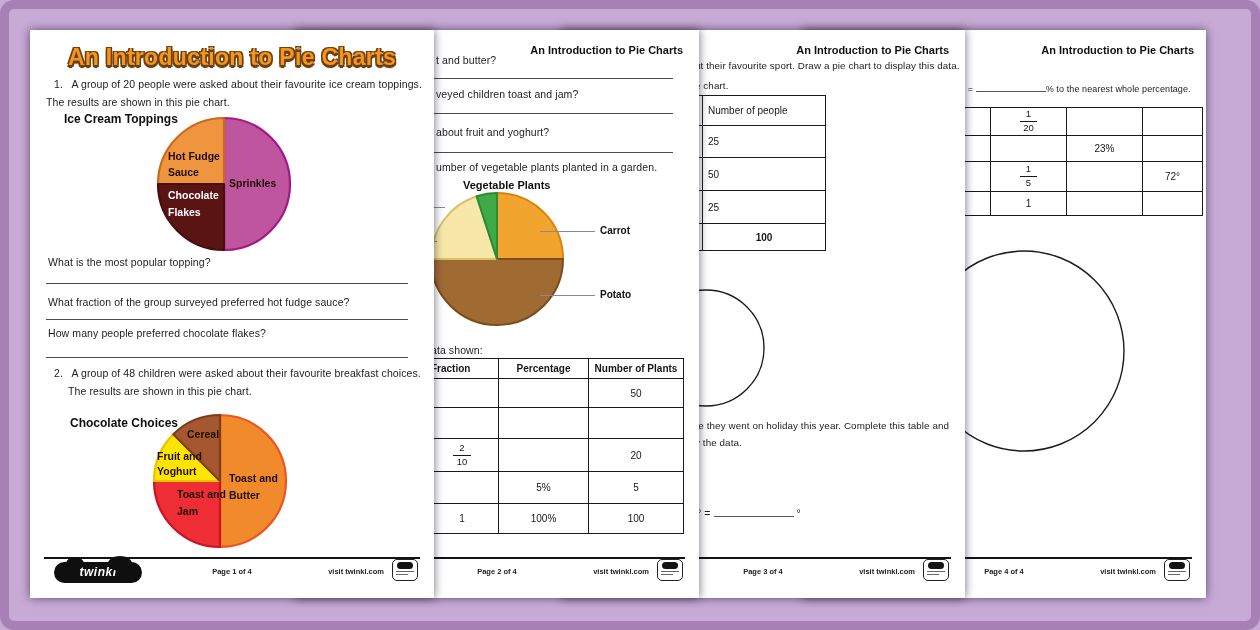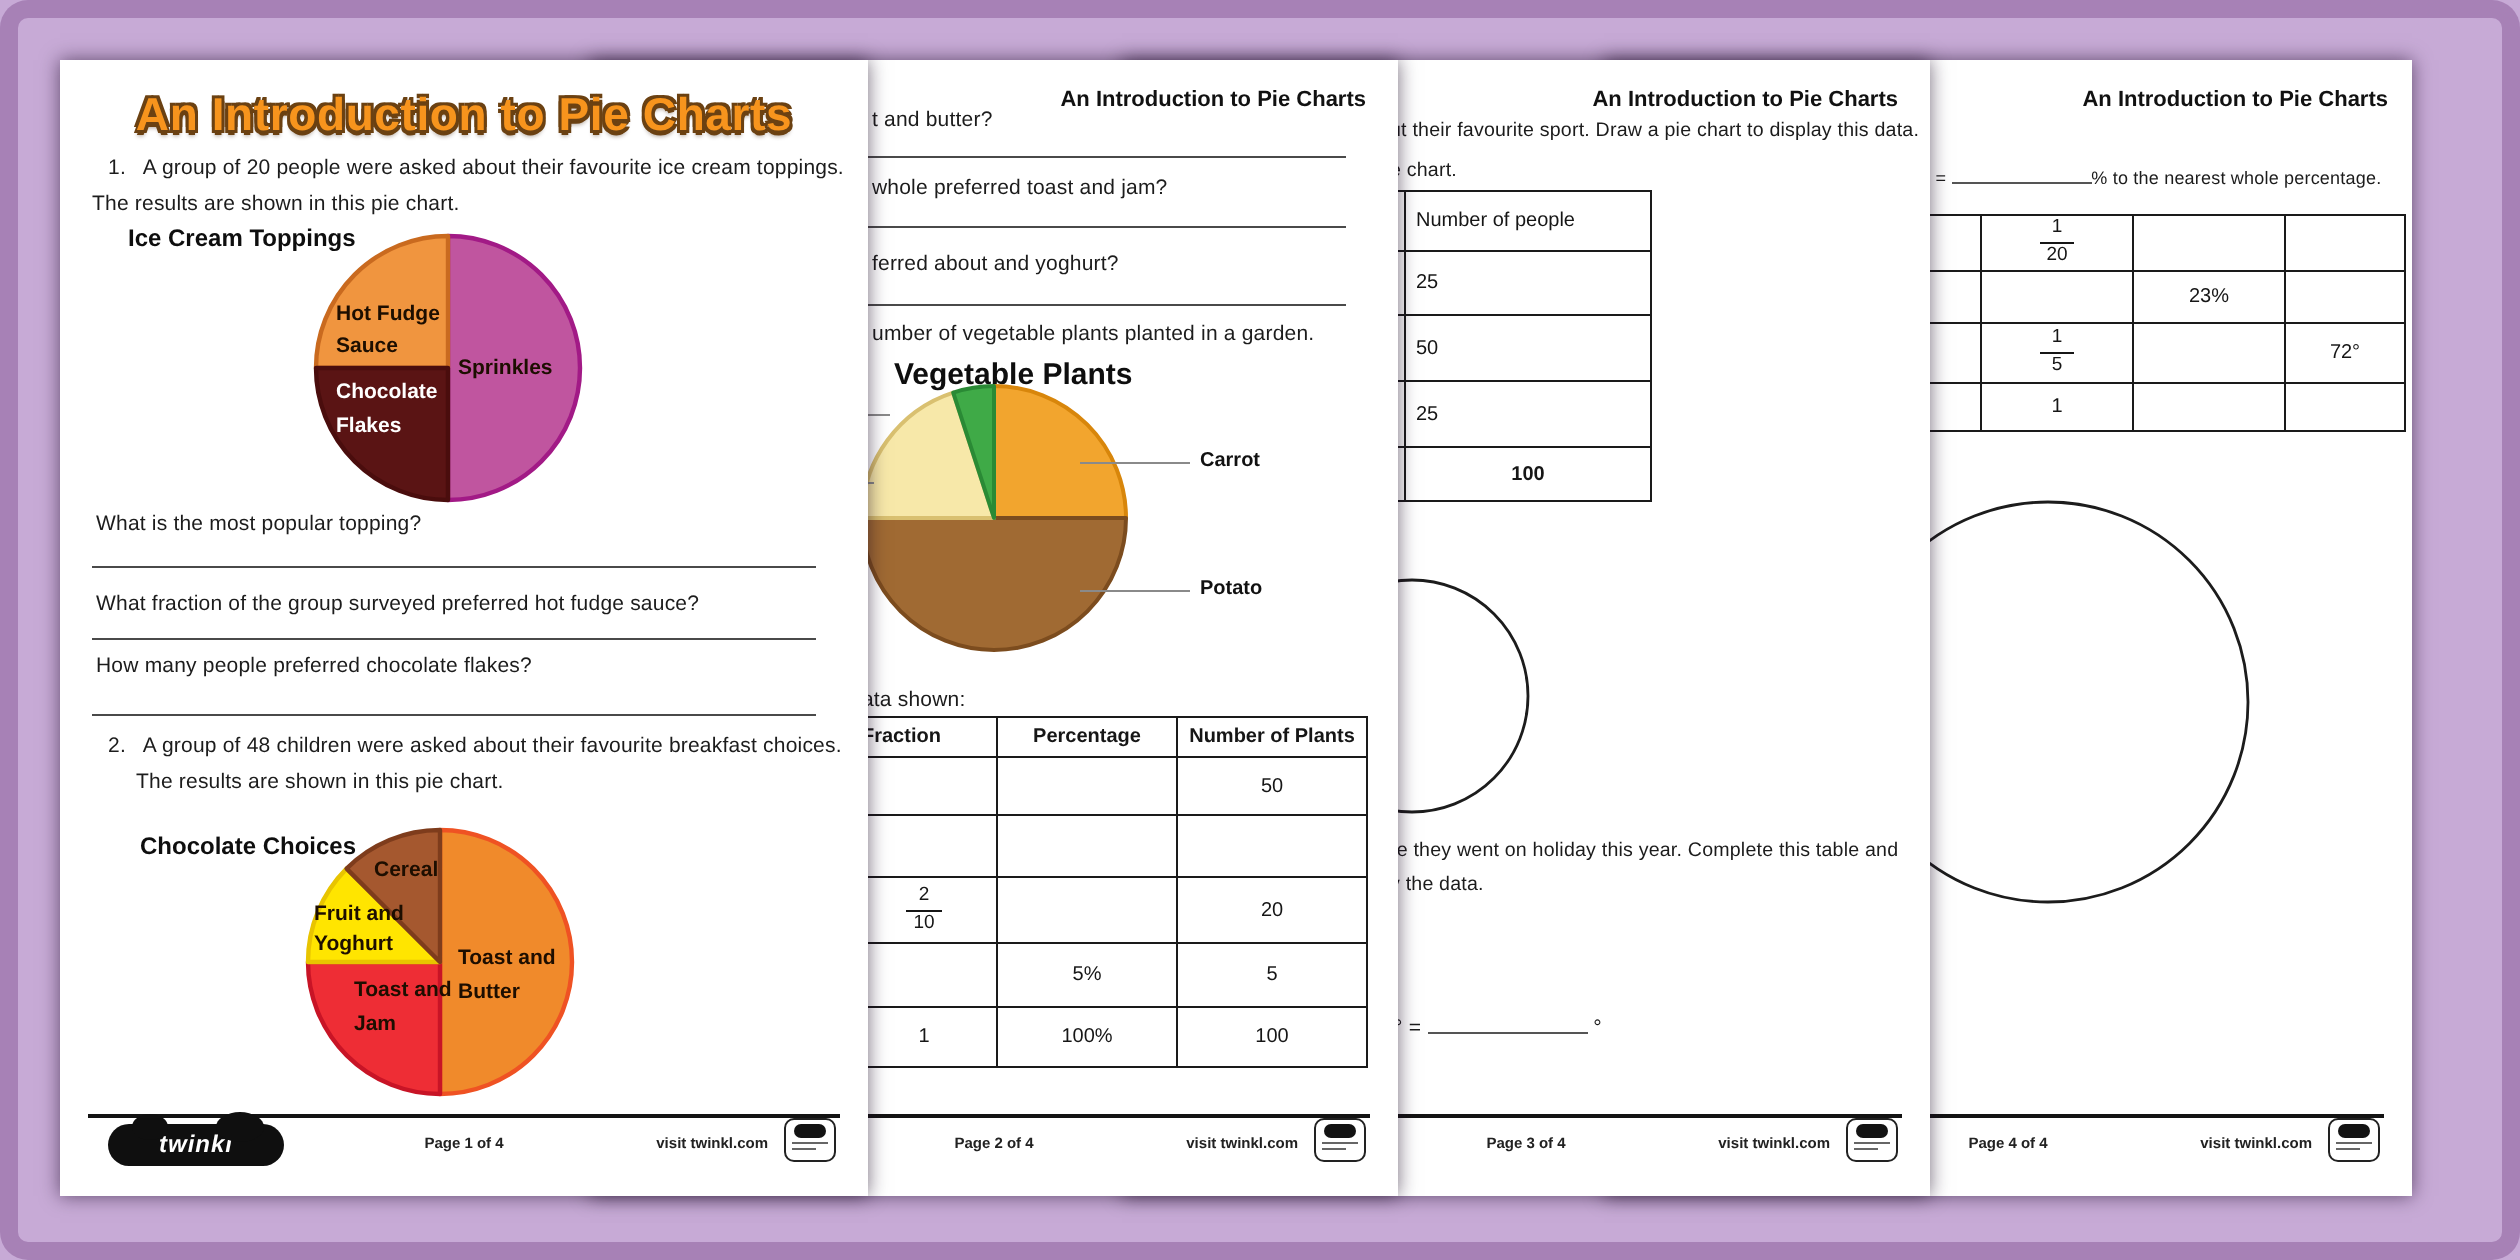--- a/index.html
+++ b/index.html
@@ -101,26 +101,26 @@
       <div class="bblob"></div>
       <div class="bline"></div>
       <div class="bline short"></div>
     </div>
   </div>
 
   <div class="page" style="left:295px;z-index:3">
     <div class="hdr" style="right:16px">An Introduction to Pie Charts</div>
     <div class="txt" style="left:141px;top:24px">t and butter?</div>
     <div class="rule" style="left:10px;top:48px;width:368px"></div>
-    <div class="txt" style="left:141px;top:58px">whole preferred toast and jam?</div>
+    <div class="txt" style="left:141px;top:58px">veyed children toast and jam?</div>
     <div class="rule" style="left:10px;top:83px;width:368px"></div>
-    <div class="txt" style="left:141px;top:96px">ferred about and yoghurt?</div>
+    <div class="txt" style="left:141px;top:96px">about fruit and yoghurt?</div>
     <div class="rule" style="left:10px;top:122px;width:368px"></div>
     <div class="txt" style="left:141px;top:131px">umber of vegetable plants planted in a garden.</div>
-    <div class="chartTitle" style="left:152px;top:149px;font-size:15px">Vegetable Plants</div>
+    <div class="chartTitle" style="left:168px;top:149px;font-size:11px">Vegetable Plants</div>
 
     <svg class="pie" style="left:132px;top:159px" width="140" height="140" viewBox="0 0 140 140">
       <path d="M70,70 L70,4 A66,66 0 0 1 136,70 Z" stroke="#d8860b" stroke-width="2" stroke-linejoin="round" fill="#f2a52e"></path>
       <path d="M70,70 L136,70 A66,66 0 0 1 4,70 Z" stroke="#7c4c1e" stroke-width="2" stroke-linejoin="round" fill="#a06a33"></path>
       <path d="M70,70 L4,70 A66,66 0 0 1 49.6,7.3 Z" stroke="#d9c070" stroke-width="2" stroke-linejoin="round" fill="#f7e8a9"></path>
       <path d="M70,70 L49.6,7.3 A66,66 0 0 1 70,4 Z" stroke="#2a8a35" stroke-width="2" stroke-linejoin="round" fill="#3faa47"></path>
     </svg>
     <div class="leader" style="left:96px;top:177px;width:54px"></div>
     <div class="leader" style="left:96px;top:211px;width:46px"></div>
     <div class="leader" style="left:245px;top:201px;width:55px"></div>

